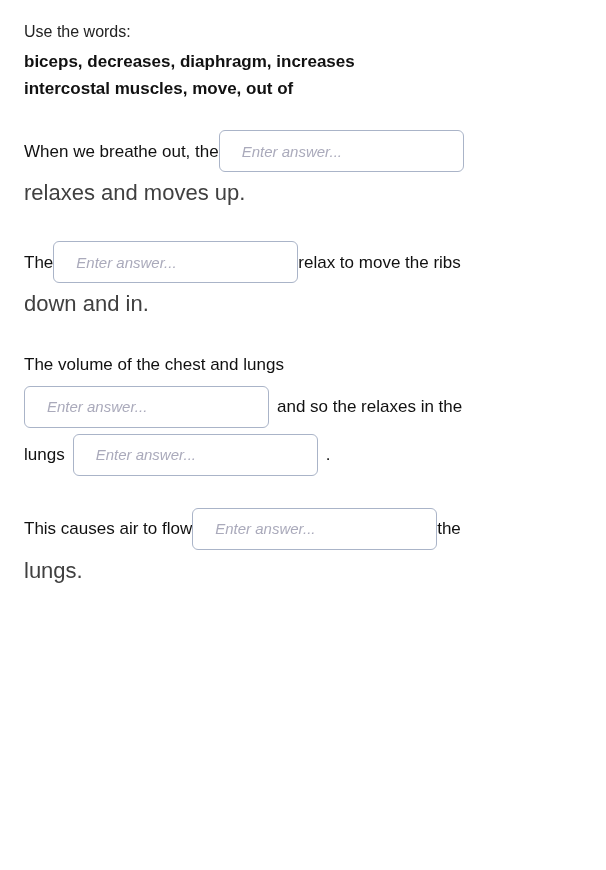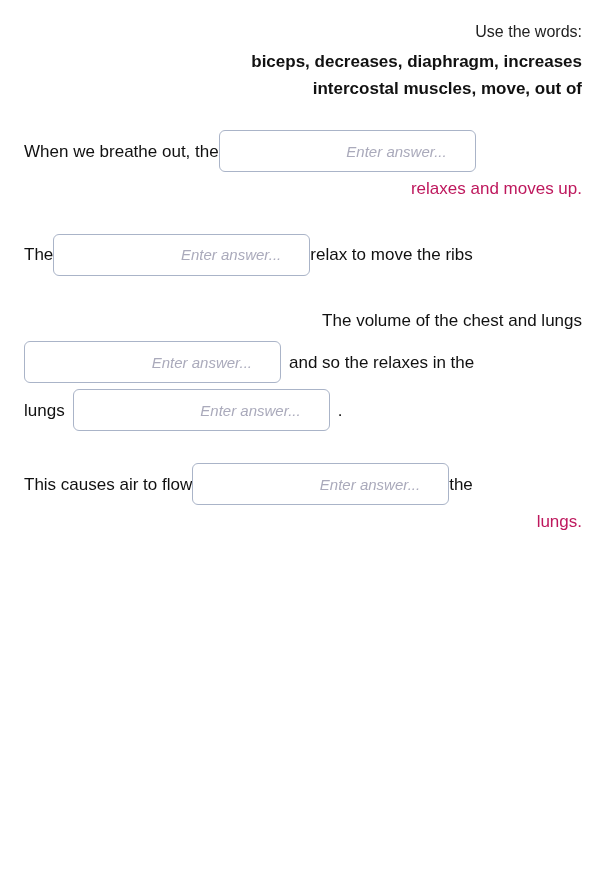--- a/index.html
+++ b/index.html
@@ -1,19 +1,18 @@
 <!DOCTYPE html>
 <html><head>
   <meta charset="utf-8">
   <style>
     * {
       box-sizing: border-box;
       margin: 0;
       padding: 0;
-      text-align: right;
     }
 
     body {
       font-family: Arial, sans-serif;
       background: #ffffff;
       width: 606px;
       min-height: 870px;
       padding: 20px 24px;
       color: #1a1a2e;
       font-size: 17px;
@@ -47,21 +46,21 @@
     }
 
     .sentence-text {
       font-size: 17px;
       color: #111;
     }
 
     .answer-input {
       border: 1.5px solid #aab4c8;
       border-radius: 6px;
-      padding: 8px 28px;
+      padding: 8px 22px;
       font-size: 15px;
       color: #a16207;
       background: #fff;
       outline: none;
       height: 42px;
       min-width: 180px;
     }
 
     .answer-input::placeholder {
       color: #aab;
@@ -70,22 +69,22 @@
 
     .answer-input-wide {
       min-width: 220px;
     }
 
     .answer-input-medium {
       min-width: 200px;
     }
 
     .continuation {
-      font-size: 17px;
-      color: #be185d;
+      font-size: 22px;
+      color: #404040;
     }
 
     .block-divider {
       margin-bottom: 32px;
     }
 
     .inline-block {
       display: flex;
       align-items: center;
       flex-wrap: wrap;
@@ -124,20 +123,21 @@
   </div>
   <div class="continuation">relaxes and moves up.</div>
 </div>
 
 <div class="sentence-block block-divider">
   <div class="sentence-line">
     <span class="sentence-text">The</span>
     <input class="answer-input answer-input-wide" type="text" placeholder="Enter answer..." style="">
     <span class="sentence-text">relax to move the ribs</span>
   </div>
+  <div class="continuation">down and in.</div>
 </div>
 
 <div class="sentence-block block-divider">
   <div class="volume-line">The volume of the chest and lungs</div>
   <div class="inline-block">
     <input class="answer-input answer-input-medium" type="text" placeholder="Enter answer..." style="">
     <span class="sentence-text">and so the relaxes in the</span>
   </div>
   <div class="lungs-line">
     <span class="sentence-text">lungs</span>

